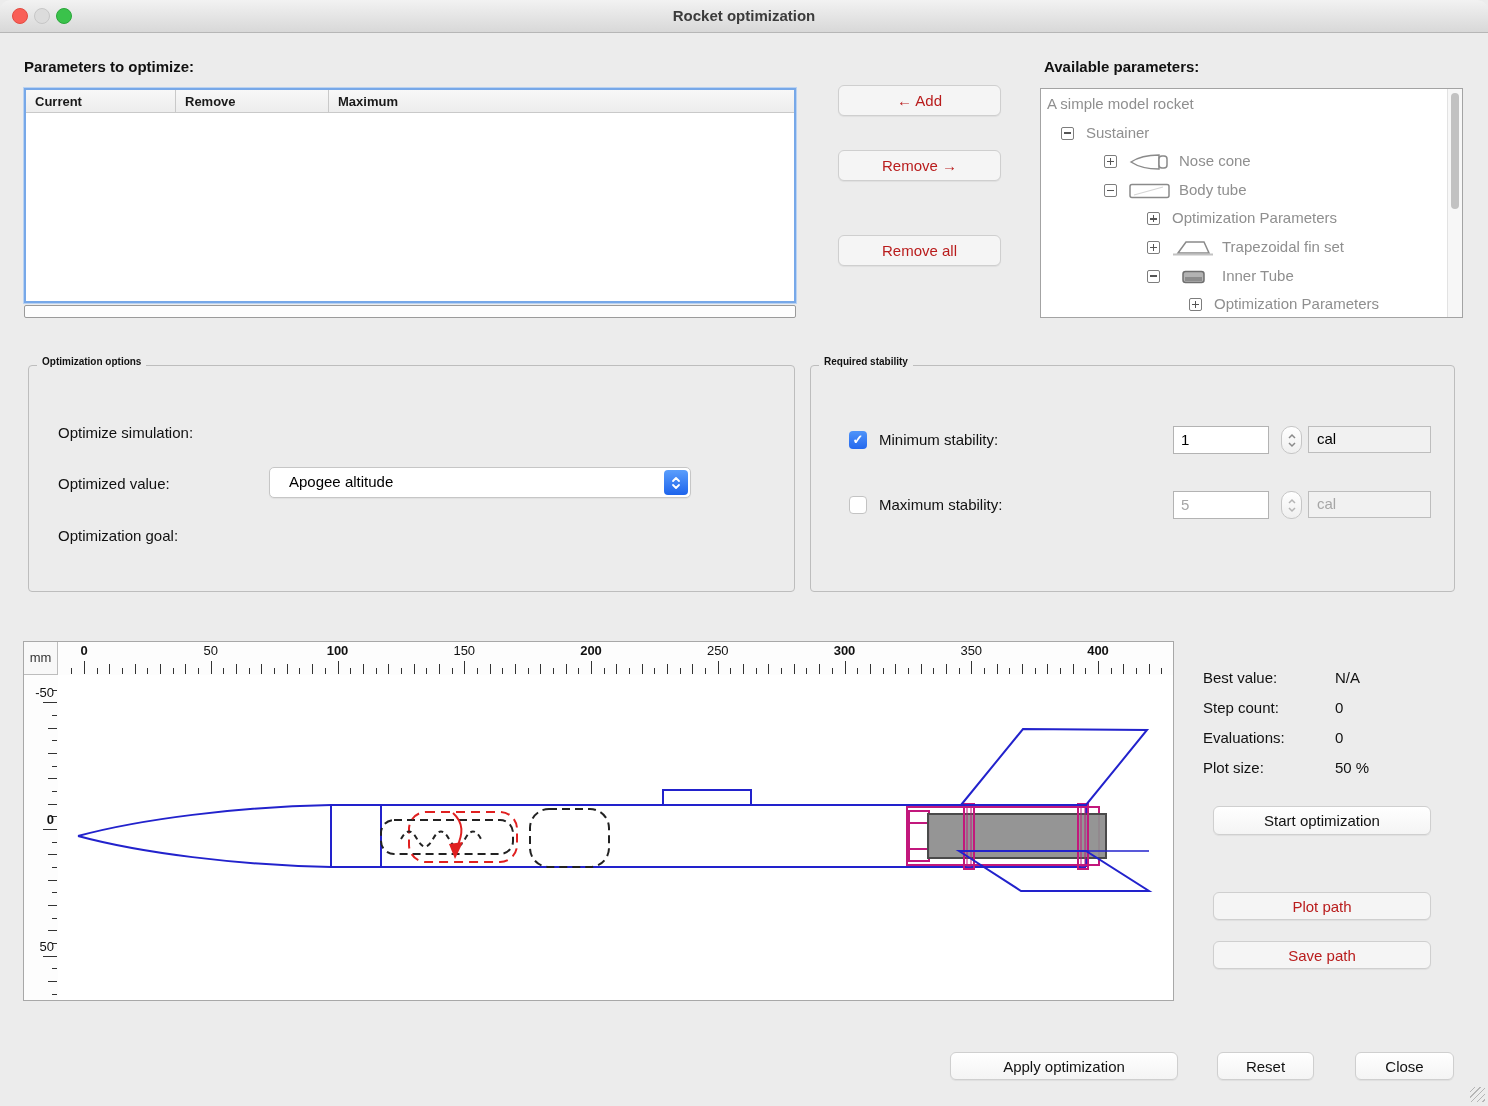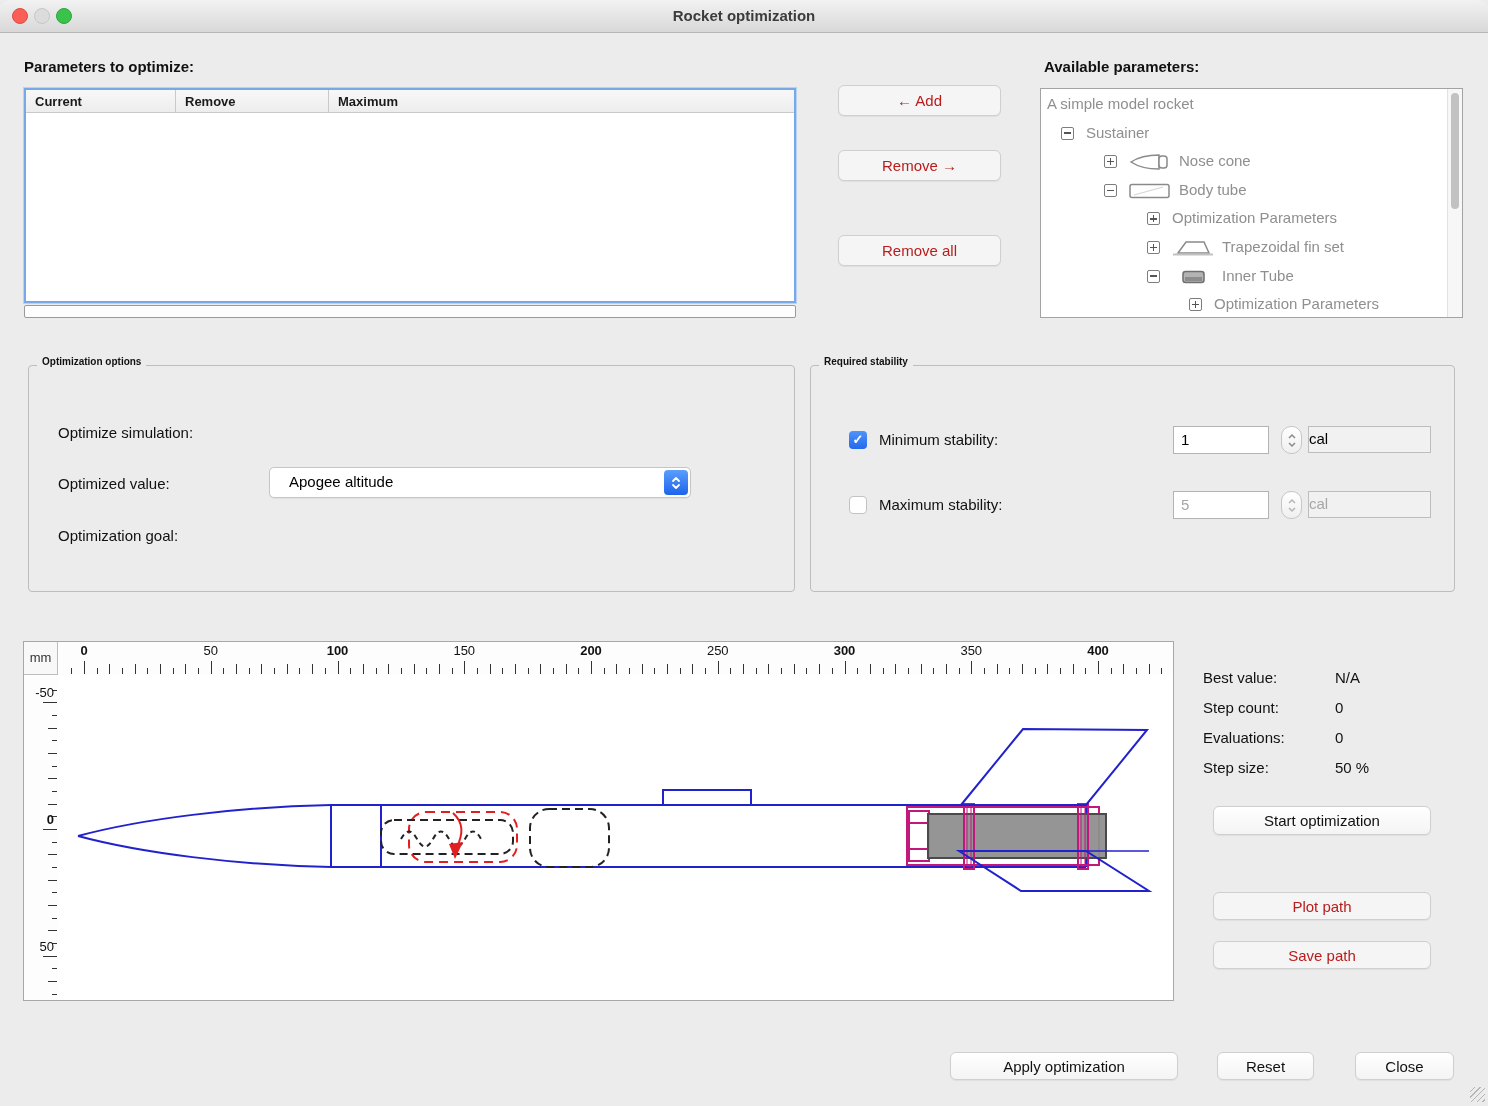--- a/index.html
+++ b/index.html
@@ -73,21 +73,21 @@
   .cb.on { background:linear-gradient(#4f94f9,#2468ee); color:#fff; font-size:13px; font-weight:700;
     text-align:center; line-height:18px; }
   .cb.off { background:#fff; border:1px solid #c3c3c3; }
   .field { position:absolute; width:96px; height:28px; background:#fff; border:1px solid #b3b3b3;
     font-size:15px; padding:4px 0 0 7px; color:#000; }
   .field.dis { color:#a6a6a6; }
   .spin { position:absolute; width:21px; height:28px; background:linear-gradient(#fff,#efefef);
     border:1px solid #c6c6c6; border-radius:10px; display:flex; flex-direction:column;
     align-items:center; justify-content:center; gap:1px; }
   .unit { position:absolute; width:123px; height:27px; background:#f1f1f1; border:1px solid #bdbdbd;
-    font-size:15px; padding:3px 0 0 0; color:#000; }
+    font-size:15px; padding:3px 0 0 8px; color:#000; }
   .unit.dis { color:#a6a6a6; }
 
   
   .figpanel { left:23px; top:641px; width:1151px; height:360px; background:#fff; border:1px solid #a8a8a8; }
   .corner { position:absolute; left:0; top:0; width:34px; height:33px; background:#f8f8f8;
     border-right:1px solid #bdbdbd; border-bottom:1px solid #bdbdbd;
     font-size:13px; color:#333; text-align:center; line-height:32px; }
   .hruler { position:absolute; left:34px; top:0; right:0; height:33px; background:#fdfdfd; }
   .vruler { position:absolute; left:0; top:33px; width:34px; bottom:0; background:#fdfdfd; }
   .htick { position:absolute; width:1px; background:#333; }
@@ -402,21 +402,21 @@
     <polygon points="958,850 1020,890 1148,890 1085,850" fill="none" stroke="#2222cc" stroke-width="2"></polygon>
   </svg>
 </div>
 
 <div class="statlab" style="top:669px;">Best value:</div>
 <div class="statval" style="top:669px;">N/A</div>
 <div class="statlab" style="top:699px;">Step count:</div>
 <div class="statval" style="top:699px;">0</div>
 <div class="statlab" style="top:729px;">Evaluations:</div>
 <div class="statval" style="top:729px;">0</div>
-<div class="statlab" style="top:759px;">Step size:</div>
+<div class="statlab" style="top:759px;">Plot size:</div>
 <div class="statval" style="top:759px;">50 %</div>
 
 <div class="abs btn" style="left:1213px; top:806px; width:218px; height:29px; font-weight:500;">Start optimization</div>
 <div class="abs btn disabled" style="left:1213px; top:892px; width:218px; height:28px;">Plot path</div>
 <div class="abs btn disabled" style="left:1213px; top:941px; width:218px; height:28px;">Save path</div>
 
 <div class="abs btn" style="left:950px; top:1052px; width:228px; height:28px; font-weight:500;">Apply optimization</div>
 <div class="abs btn" style="left:1217px; top:1052px; width:97px; height:28px; font-weight:500;">Reset</div>
 <div class="abs btn" style="left:1355px; top:1052px; width:99px; height:28px; font-weight:500;">Close</div>
 

